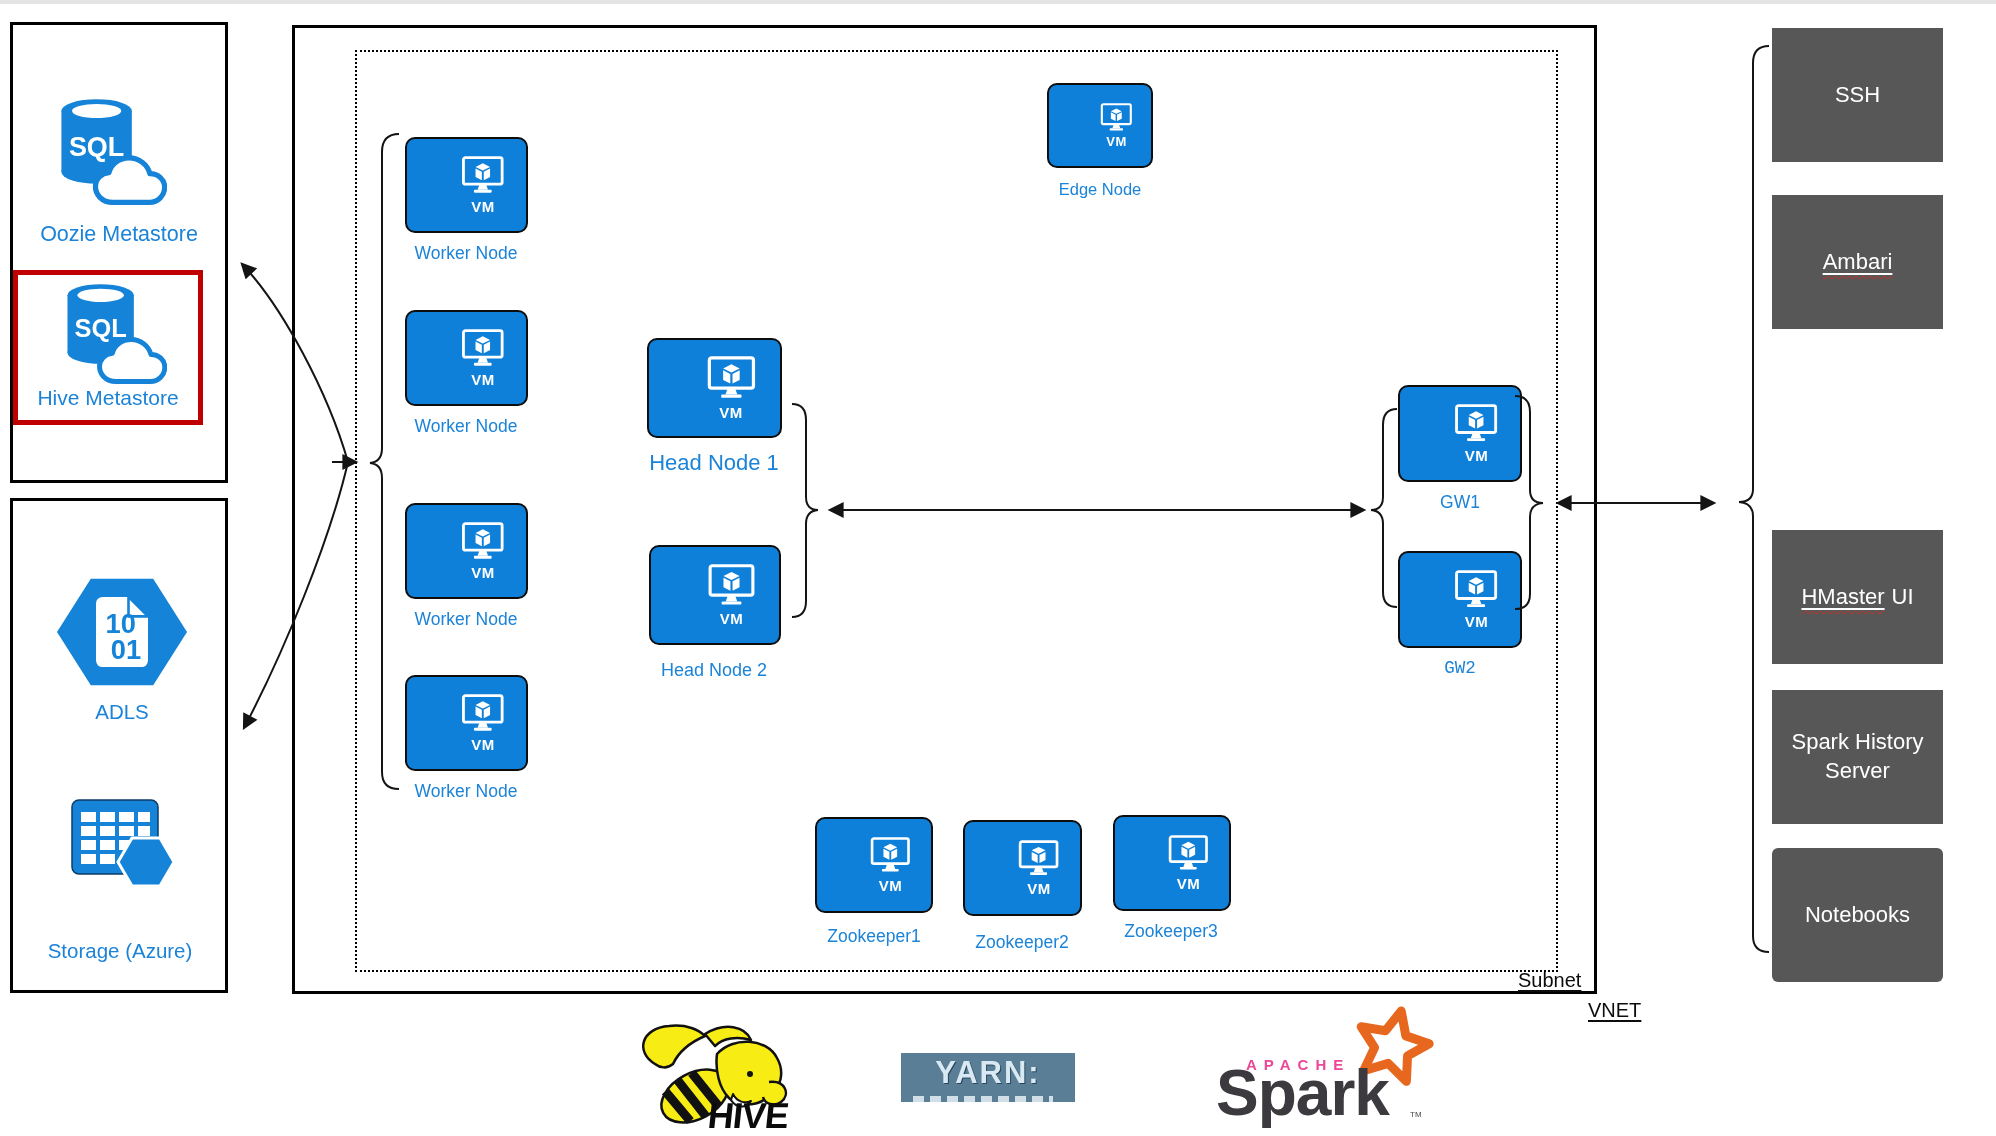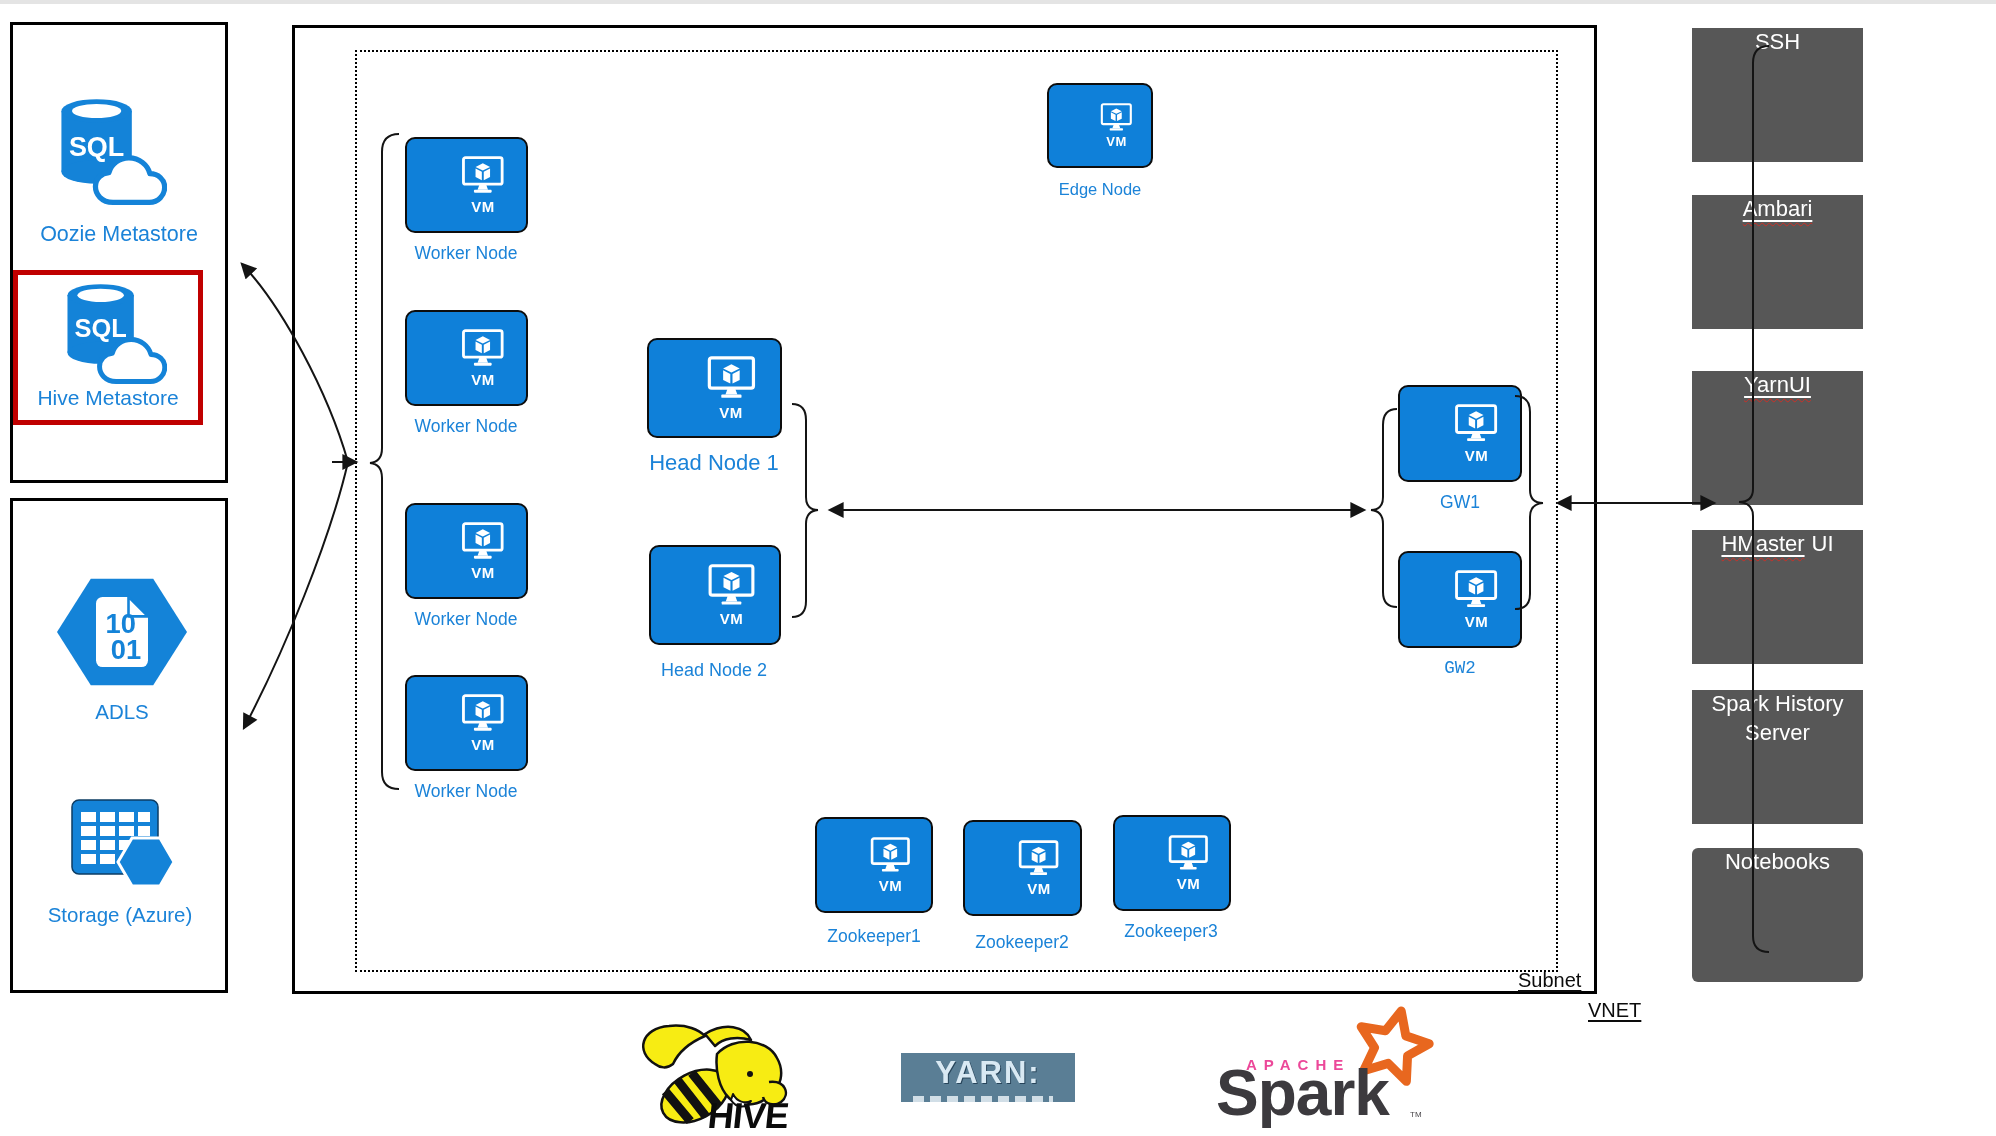--- a/index.html
+++ b/index.html
@@ -11,22 +11,22 @@
   .redbox{position:absolute;border:5px solid #c00000;box-sizing:border-box;}
   .vm-tile{position:absolute;background:#0f80d9;border:2px solid #0d0d0d;border-radius:10px;
            display:flex;flex-direction:column;align-items:center;justify-content:center;
            box-sizing:border-box;padding-left:33px;}
   .vm-ico{width:60%;display:block;}
   .vm-text{color:#fff;font-weight:bold;font-size:15px;line-height:1;margin-top:1px;letter-spacing:.5px;}
   .vm-tile.small .vm-text{font-size:13px;}
   .vm-tile.small .vm-ico{width:56%;}
   .node-label{position:absolute;transform:translateX(-50%);color:#1b83d8;font-size:17.5px;white-space:nowrap;}
   .blue-label{position:absolute;color:#1b83d8;text-align:center;}
-  .gray-box{position:absolute;left:1692px;width:171px;height:134px;background:#575757;color:#fff;
-            display:flex;align-items:flex-start;justify-content:center;font-size:22px;text-align:center;
+  .gray-box{position:absolute;left:1772px;width:171px;height:134px;background:#575757;color:#fff;
+            display:flex;align-items:center;justify-content:center;font-size:22px;text-align:center;
             line-height:1.3;padding:0 8px;box-sizing:border-box;}
   .u{text-decoration:underline;text-underline-offset:4px;}
   .wavy{text-decoration:underline wavy #cc2f26;text-underline-offset:6px;text-decoration-thickness:1px;}
   .ml{margin-left:7px;}
   .net-label{position:absolute;color:#0c0c0c;font-size:20px;font-weight:500;text-decoration:underline;
              text-underline-offset:3px;white-space:nowrap;}
   svg{display:block;}
   .overlay{position:absolute;left:0;top:0;pointer-events:none;}
   .yarn-logo{position:absolute;left:901px;top:1053px;width:174px;height:49px;background:#5a7e95;
              overflow:hidden;text-align:center;}
@@ -108,21 +108,21 @@
   <div class="blue-label" style="left:16px;top:386px;width:184px;font-size:21px;">Hive Metastore</div>
 
   <div class="box-black" style="left:10px;top:498px;width:218px;height:495px;"></div>
   <svg class="overlay" style="left:57px;top:573px;" width="130" height="118" viewBox="0 0 100 90">
       <use href="#adls-hex"></use>
     </svg>
   <div class="blue-label" style="left:12px;top:700px;width:220px;font-size:20.5px;">ADLS</div>
   <svg class="overlay" style="left:70px;top:798px;" width="108" height="100" viewBox="0 0 108 100">
       <use href="#storage-grid"></use>
     </svg>
-  <div class="blue-label" style="left:8px;top:903px;width:224px;font-size:20.5px;">Storage (Azure)</div>
+  <div class="blue-label" style="left:8px;top:939px;width:224px;font-size:20.5px;">Storage (Azure)</div>
 
   <div class="box-black" style="left:292px;top:25px;width:1305px;height:969px;"></div>
   <div class="dotted" style="left:355px;top:50px;width:1203px;height:922px;"></div>
   <div class="net-label" style="left:1518px;top:941px;margin-top:28px;">Subnet</div>
   <div class="net-label" style="left:1540px;top:999px;margin-left:48px;">VNET</div>
 
   <div class="vm-tile small" style="left:1047px;top:83px;width:106px;height:85px;">
     <svg class="vm-ico" viewBox="0 0 64 52">
         <use href="#vm-monitor"></use>
       </svg>
@@ -216,23 +216,20 @@
       </svg>
     <div class="vm-text">VM</div>
   </div>
   <div class="node-label" style="left:1171px;top:921px;">Zookeeper3</div>
 
   <div class="gray-box" style="top:28px;">
     <span>SSH</span>
   </div>
   <div class="gray-box" style="top:195px;">
     <span class="u"><span class="wavy">Ambari</span></span>
-  </div>
-  <div class="gray-box" style="top:371px;">
-    <span class="u"><span class="wavy">YarnUI</span></span>
   </div>
   <div class="gray-box" style="top:530px;">
     <span class="u"><span class="wavy">HMaster</span></span>
     <span class="ml">UI</span>
   </div>
   <div class="gray-box" style="top:690px;">
     <span>Spark History Server</span>
   </div>
   <div class="gray-box" style="top:848px;border-radius:6px;">
     <span>Notebooks</span>

